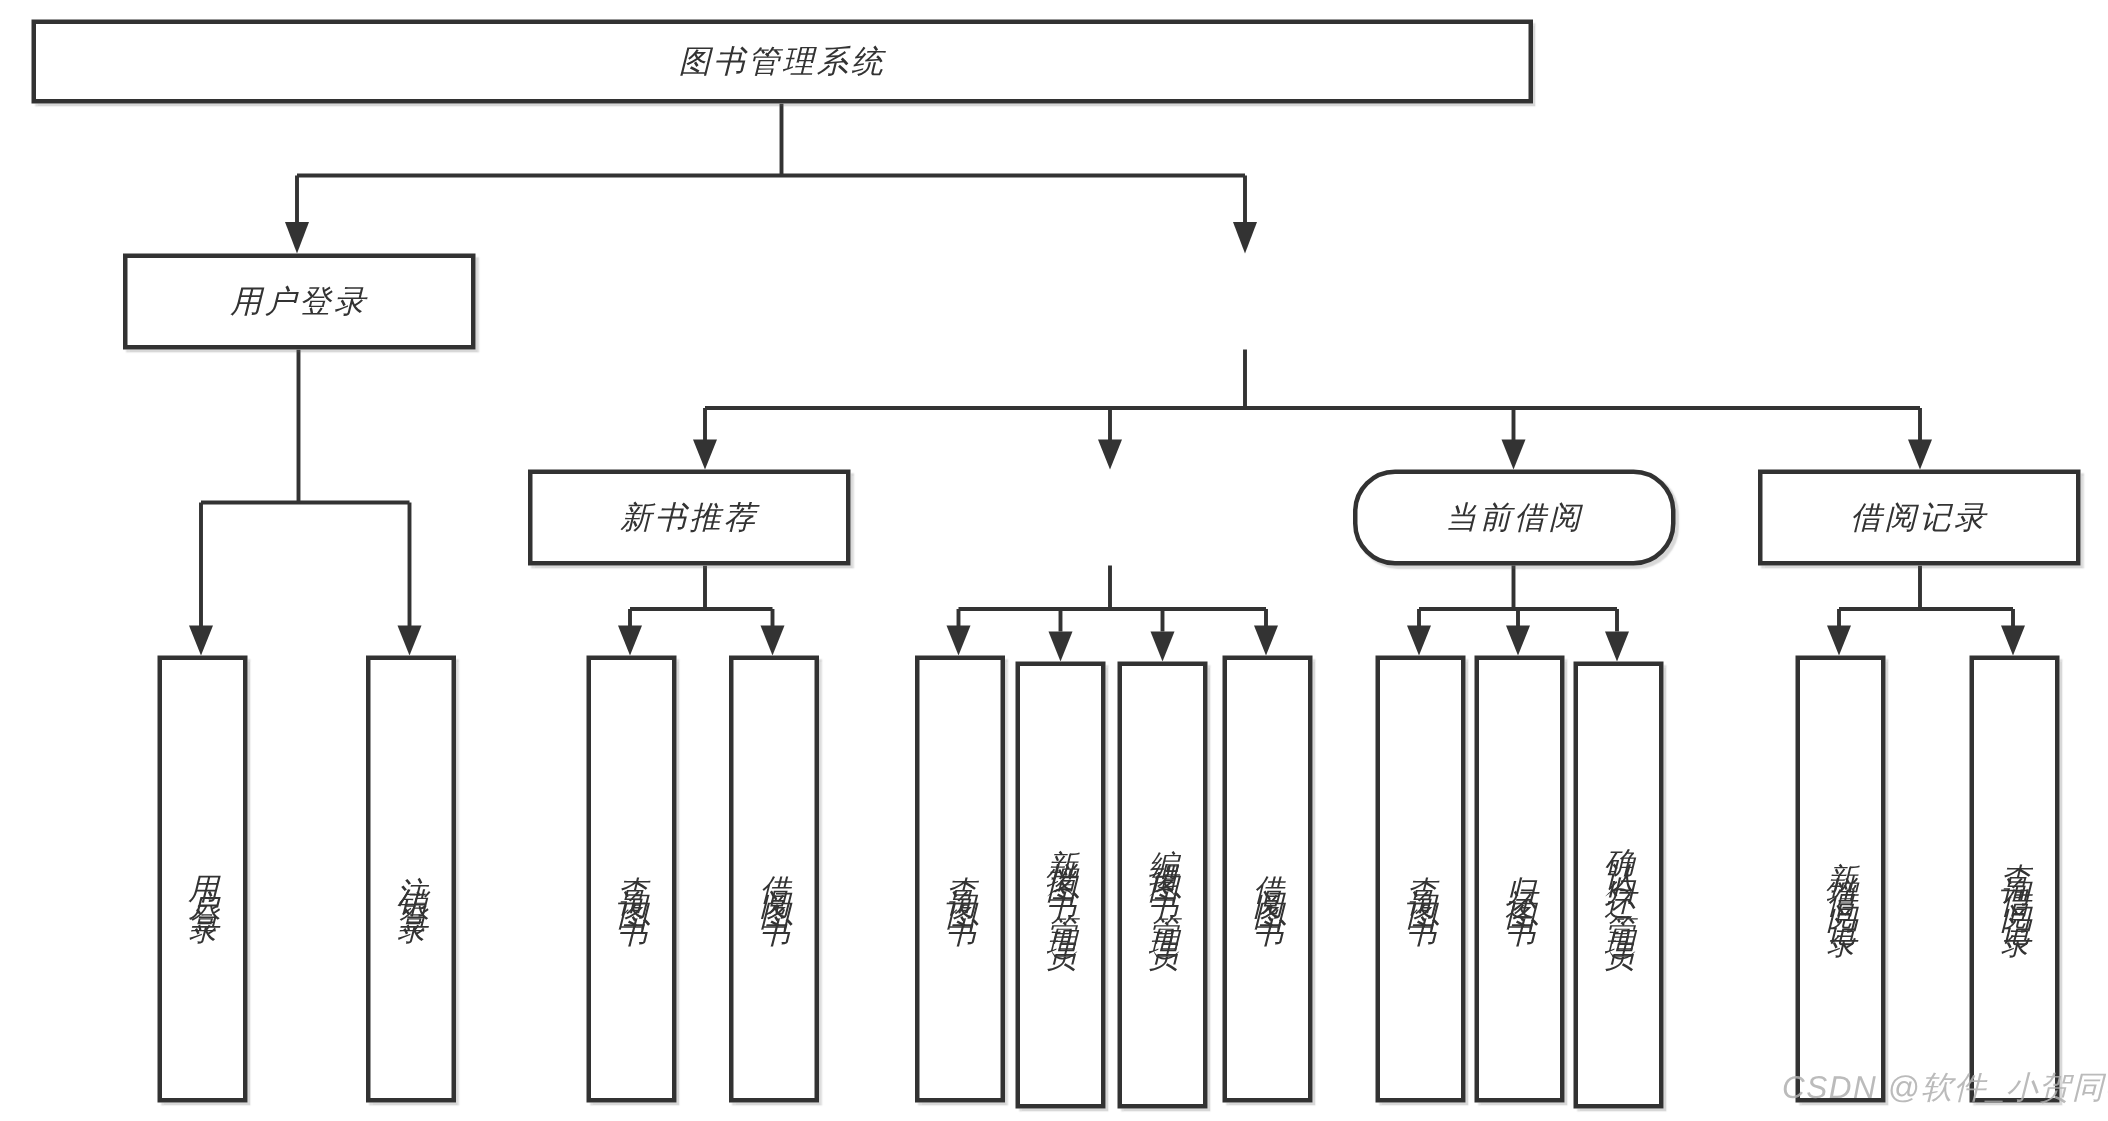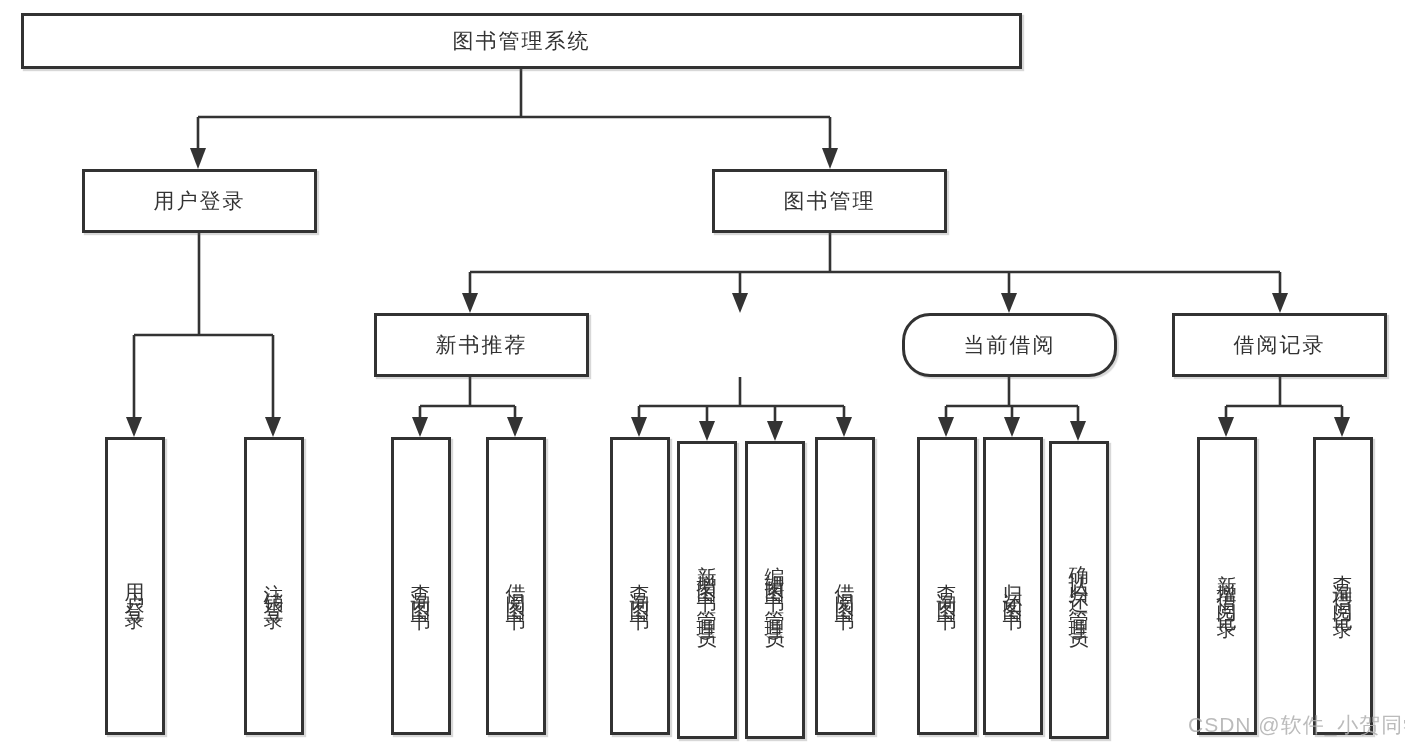--- a/index.html
+++ b/index.html
@@ -2,20 +2,21 @@
 <html><head>
 <meta charset="utf-8">
 <style>
   html,body{margin:0;padding:0;background:#ffffff;}
   body{font-family:"Liberation Sans","DejaVu Sans",sans-serif;}
   .canvas{
     position:relative;
     width:1405px;height:747px;
     background:#ffffff;
     overflow:hidden;
+    font-style:italic;
   }
   .wires{position:absolute;left:0;top:0;width:1405px;height:747px;z-index:1;}
   .wires path{stroke:#333333;stroke-width:2.6;fill:none;}
   .wires polygon{fill:#333333;stroke:none;}
   .node{
     position:absolute;
     box-sizing:border-box;
     background:#ffffff;
     border:3px solid #323232;
     color:#333333;
@@ -79,23 +80,22 @@
     <polygon points="1070,421 1086,421 1078,441"></polygon>
 
     <path d="M1280 377 V406 M1226 406 H1342 M1226 406 V418 M1342 406 V418"></path>
     <polygon points="1218,417 1234,417 1226,437"></polygon>
     <polygon points="1334,417 1350,417 1342,437"></polygon>
   </svg>
 
   <div class="node h root">图书管理系统</div>
 
   <div class="node h lvl2" style="left:82px;top:169px;">用户登录</div>
-  <div class="node h lvl2" style="left:712px;top:169px;">图书管理</div>
 
-  <div class="node h lvl3" style="left:374px;top:313px;">新书推荐</div>
+  <div class="node h lvl3" style="left:352px;top:313px;">新书推荐</div>
   <div class="node h lvl3" style="left:902px;top:313px;border-radius:28px;">当前借阅</div>
   <div class="node h lvl3" style="left:1172px;top:313px;">借阅记录</div>
 
   <div class="node leaf" style="left:105px;">用户登录</div>
   <div class="node leaf" style="left:244px;">注销登录</div>
 
   <div class="node leaf" style="left:391px;">查询图书</div>
   <div class="node leaf" style="left:486px;">借阅图书</div>
 
   <div class="node leaf" style="left:610px;">查询图书</div>

